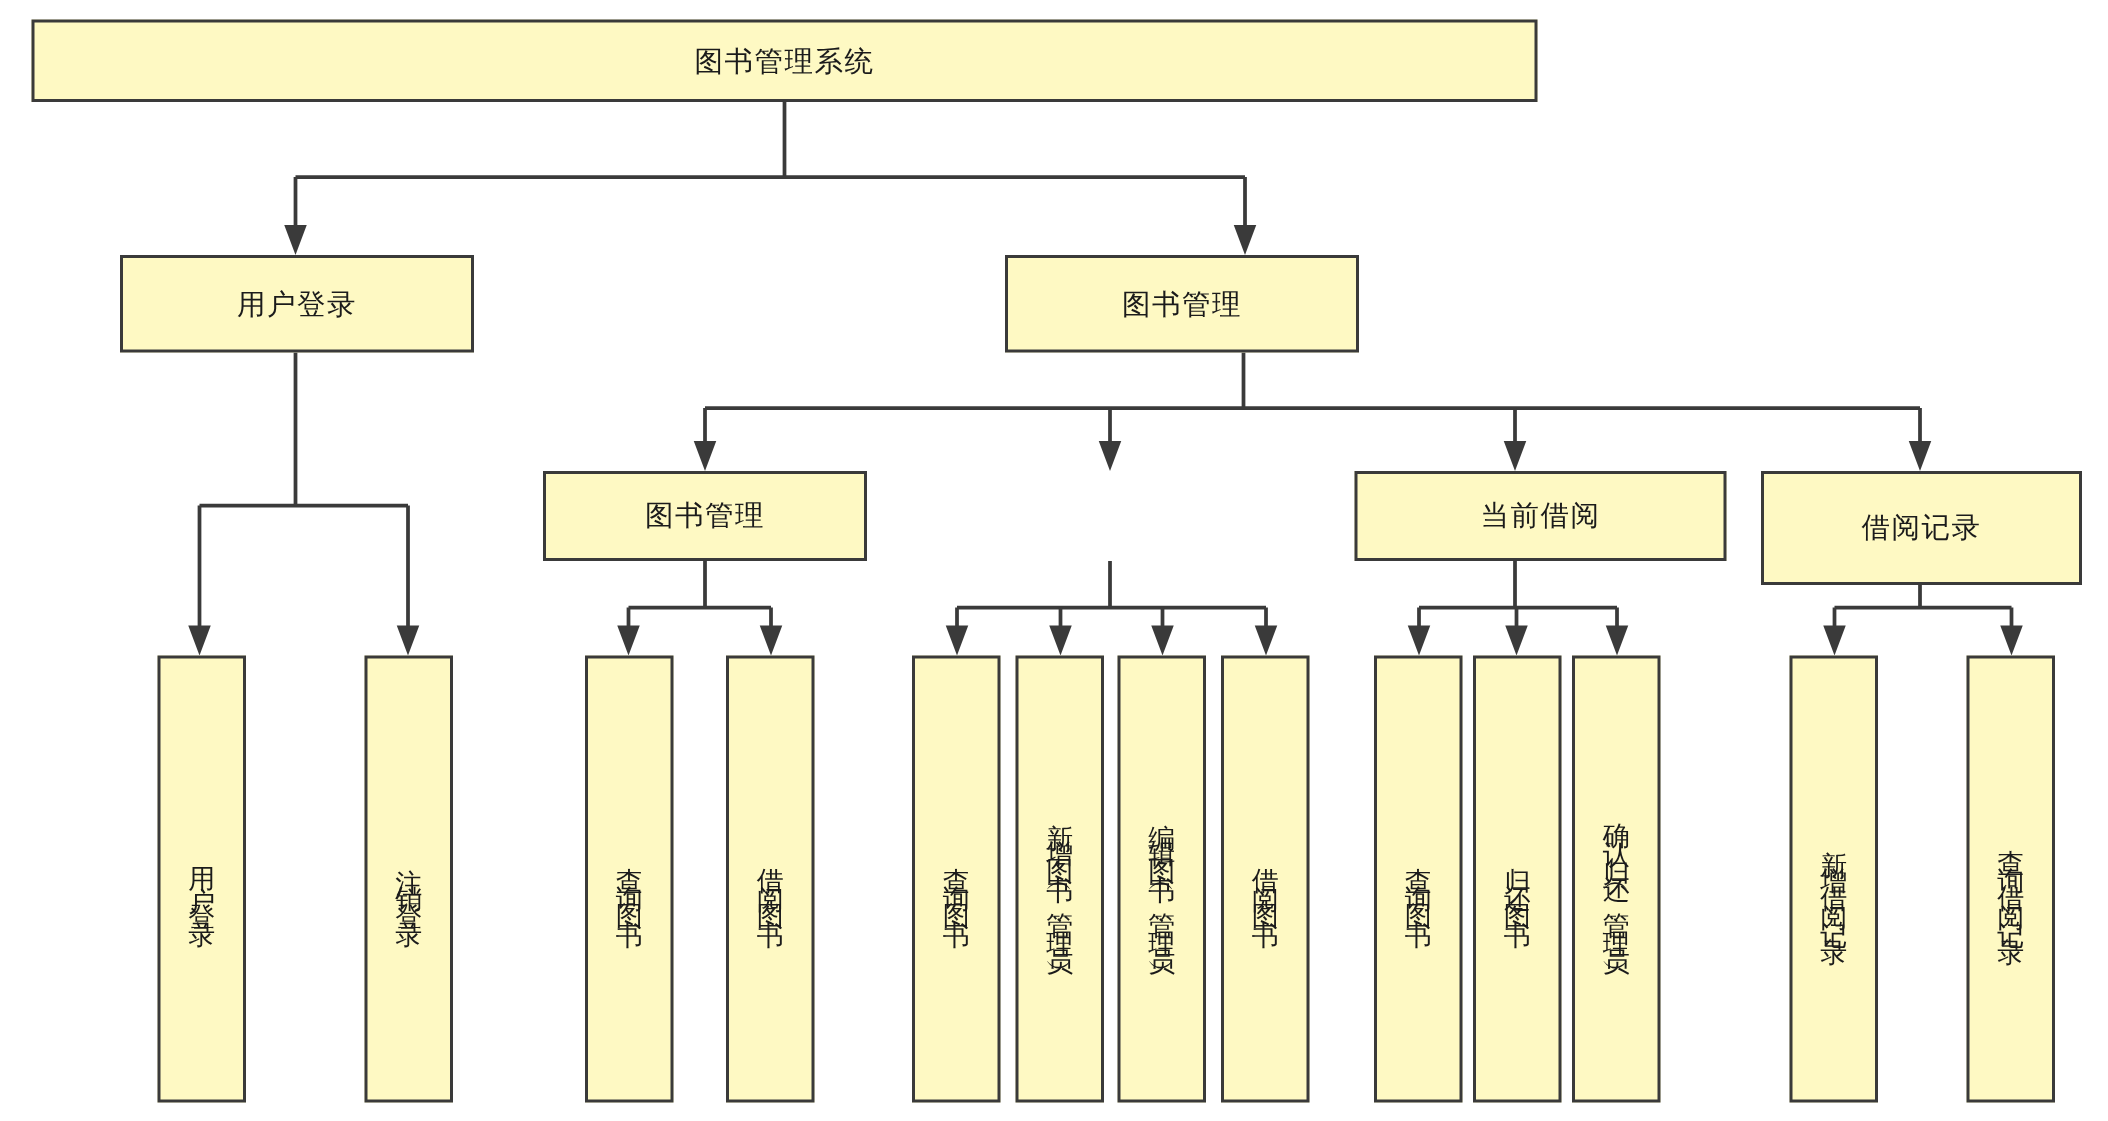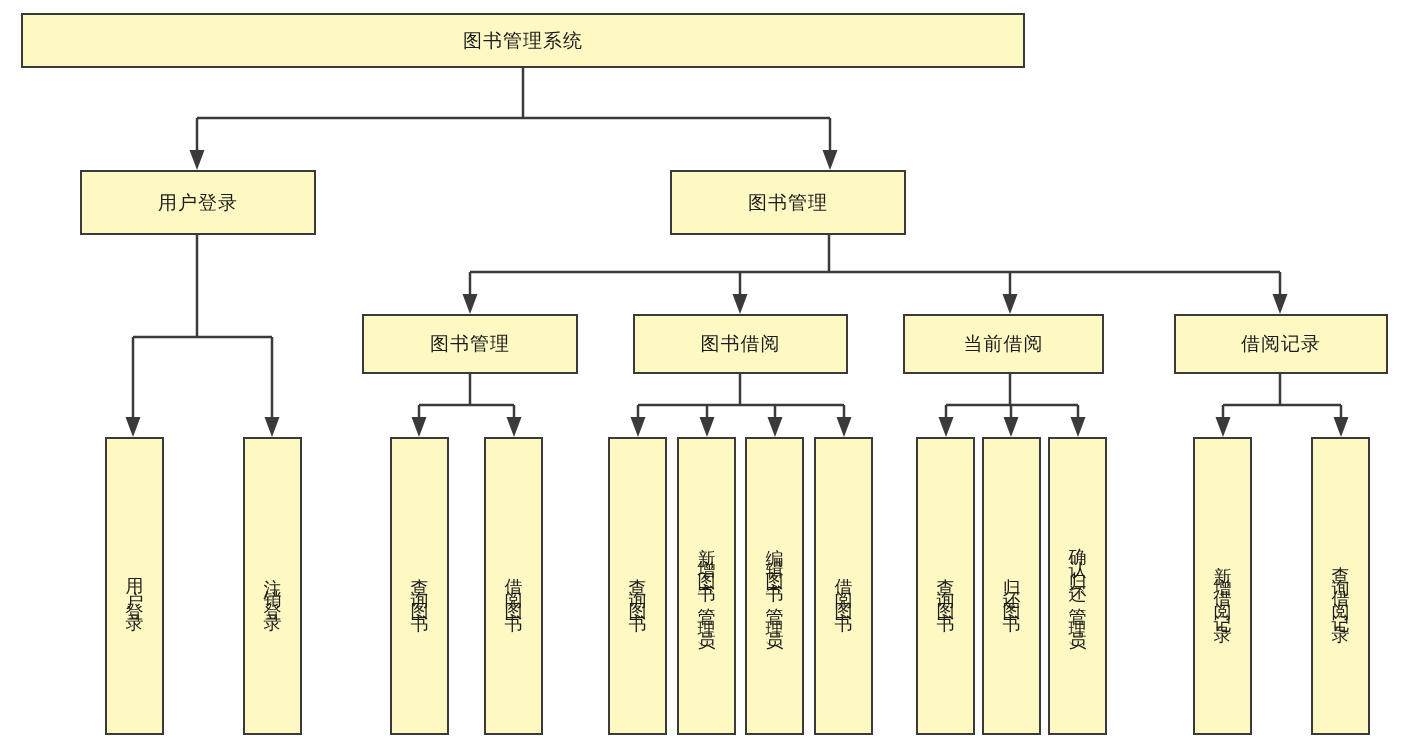--- a/index.html
+++ b/index.html
@@ -126,23 +126,22 @@
       <polygon points="1333.5,417 1348.5,417 1341,437"></polygon>
     </g>
   </svg>
 
   <div class="node h" style="left:21px; top:13px; width:1004px; height:55px;">图书管理系统</div>
 
   <div class="node h" style="left:80px; top:170px; width:236px; height:65px;">用户登录</div>
   <div class="node h" style="left:670px; top:170px; width:236px; height:65px;">图书管理</div>
 
   <div class="node h" style="left:362px; top:314px; width:216px; height:60px;">图书管理</div>
-  <div class="node h" style="left:633px; top:314px; width:215px; height:60px;">图书借阅</div>
-  <div class="node h" style="left:903px; top:314px; width:201px; height:60px;">当前借阅</div>
-  <div class="node h" style="left:1174px; top:314px; width:214px; height:60px;">借阅记录</div>
+  <div class="node h" style="left:903px; top:314px; width:248px; height:60px;">当前借阅</div>
+  <div class="node h" style="left:1174px; top:314px; width:214px; height:76px;">借阅记录</div>
 
   <div class="node v" style="left:105px; top:437px; width:59px; height:298px;">用户登录</div>
   <div class="node v" style="left:243px; top:437px; width:59px; height:298px;">注销登录</div>
 
   <div class="node v" style="left:390px; top:437px; width:59px; height:298px;">查询图书</div>
   <div class="node v" style="left:484px; top:437px; width:59px; height:298px;">借阅图书</div>
 
   <div class="node v" style="left:608px; top:437px; width:59px; height:298px;">查询图书</div>
   <div class="node v" style="left:677px; top:437px; width:59px; height:298px;">新增图书（管理员）</div>
   <div class="node v" style="left:745px; top:437px; width:59px; height:298px;">编辑图书（管理员）</div>

